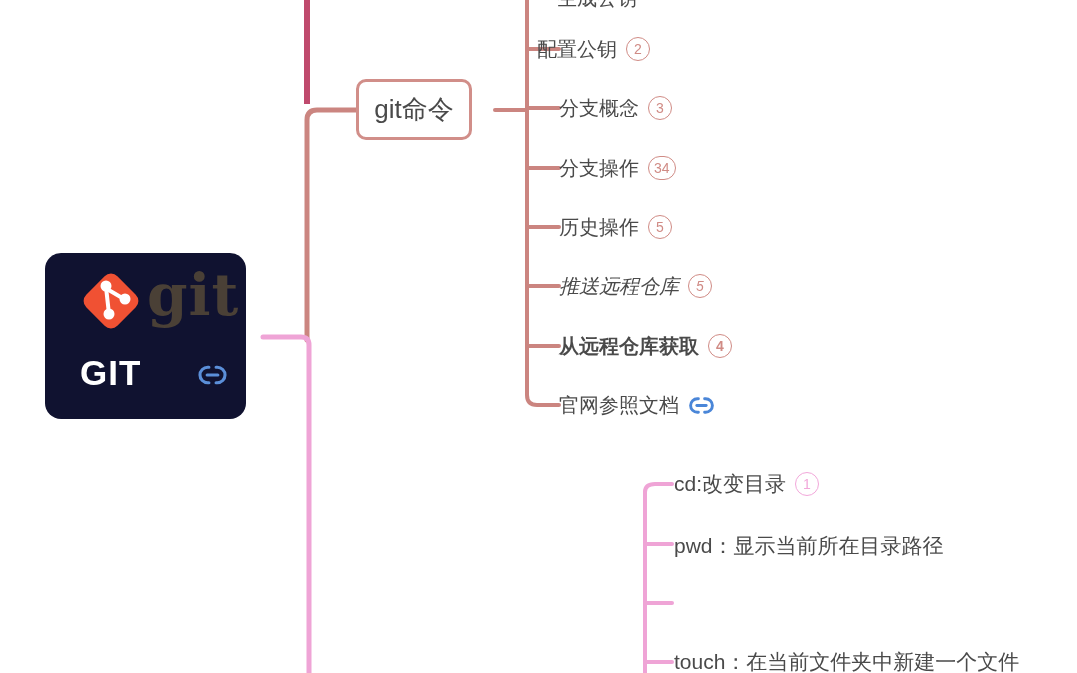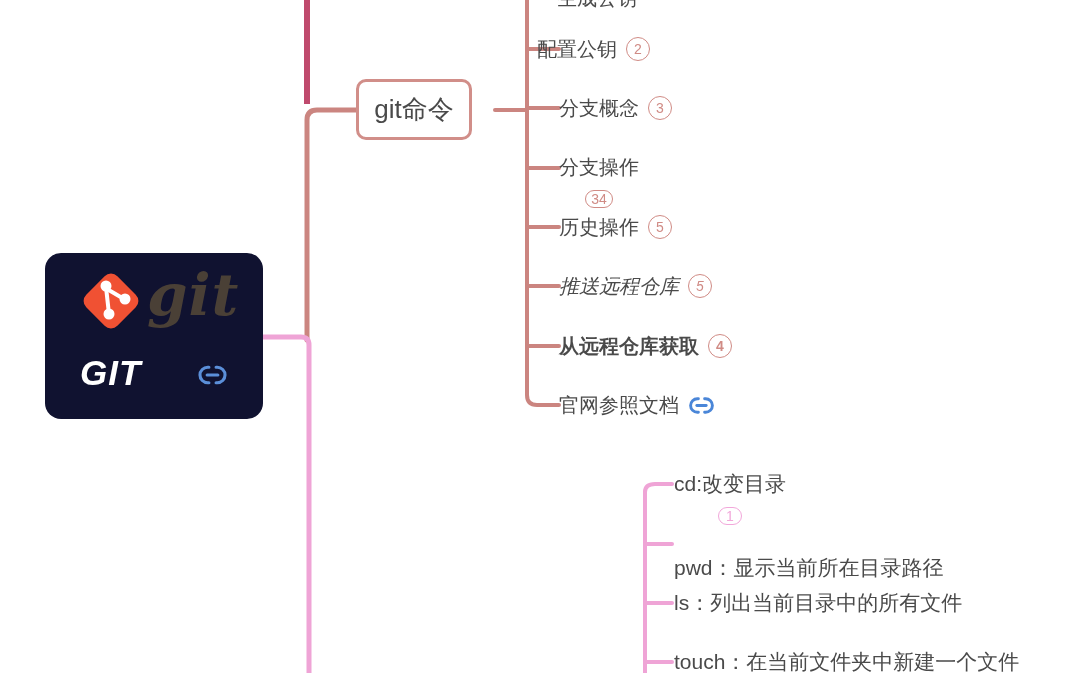--- a/index.html
+++ b/index.html
@@ -5,22 +5,22 @@
   html,body { margin:0; padding:0; background:#ffffff; }
   .canvas {
     position:relative; width:1077px; height:673px;
     background:#ffffff; overflow:hidden;
     font-family:"Liberation Sans", sans-serif;
   }
   svg.wires { position:absolute; left:0; top:0; pointer-events:none; }
 
   
   .root-node {
-    position:absolute; left:45px; top:253px; width:218px; height:166px;
-    background:#101230; border-radius:16px; cursor:pointer;font-style:italic;
+    position:absolute; left:45px; top:253px; width:201px; height:166px;
+    background:#101230; border-radius:16px; cursor:pointer;
   }
   .root-logo { position:absolute; left:34px; top:16px; }
   .root-wordmark {
     position:absolute; left:102px; top:8px;
     font-family:"DejaVu Serif","Liberation Serif",serif;
     font-weight:bold; font-size:58px; color:#4a4036; letter-spacing:1px;
   }
   .root-title {
     position:absolute; left:35px; top:100px;
     font-size:35px; font-weight:800; color:#ffffff; letter-spacing:1px;
@@ -113,21 +113,21 @@
   <div class="row" style="left:537px; top:35px;">
     <span class="label">配置公钥</span>
     <span class="badge">2</span>
   </div>
 
   <div class="row" style="left:559px; top:94px;">
     <span class="label">分支概念</span>
     <span class="badge">3</span>
   </div>
 
-  <div class="row" style="left:559px; top:154px;flex-direction:column;">
+  <div class="row" style="left:559px; top:154px;">
     <span class="label">分支操作</span>
     <span class="badge">34</span>
   </div>
 
   <div class="row" style="left:559px; top:213px;text-align:center;">
     <span class="label">历史操作</span>
     <span class="badge">5</span>
   </div>
 
   <div class="row" style="left:559px; top:272px;font-style:italic;">
@@ -144,30 +144,27 @@
     <span class="label">官网参照文档</span>
     <svg class="linkicon" width="27" height="19" viewBox="0 0 26 18">
       <g fill="none" stroke="#4a86d8" stroke-width="2.8" stroke-linecap="round">
         <path d="M10 2.5 H9 A6.5 6.5 0 0 0 9 15.5 H10"></path>
         <path d="M16 2.5 H17 A6.5 6.5 0 0 1 17 15.5 H16"></path>
         <path d="M8.5 9 H17.5"></path>
       </g>
     </svg>
   </div>
 
-  <div class="row g2" style="left:674px; top:470px;flex-direction:column;">
+  <div class="row g2" style="left:674px; top:470px;">
     <span class="label">cd:改变目录</span>
     <span class="badge pink">1</span>
   </div>
 
-  <div class="row g2" style="left:674px; top:554px;">
+  <div class="row g2" style="left:674px; top:532px;">
     <span class="label">pwd：显示当前所在目录路径</span>
   </div>
 
-  <div class="row g2" style="left:674px; top:589px;">
-    <span class="label">ls：列出当前目录中的所有文件</span>
-  </div>
 
   <div class="row g2" style="left:674px; top:648px;">
     <span class="label">touch：在当前文件夹中新建一个文件</span>
   </div>
 
 </div>
 
 </body></html>

